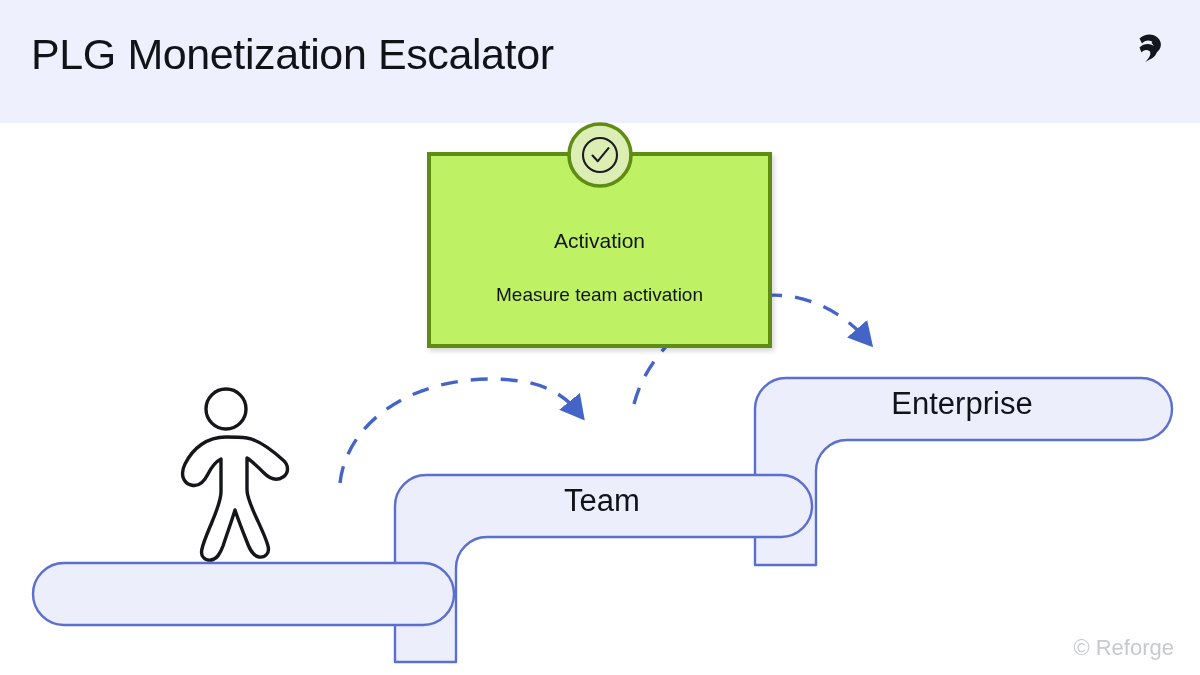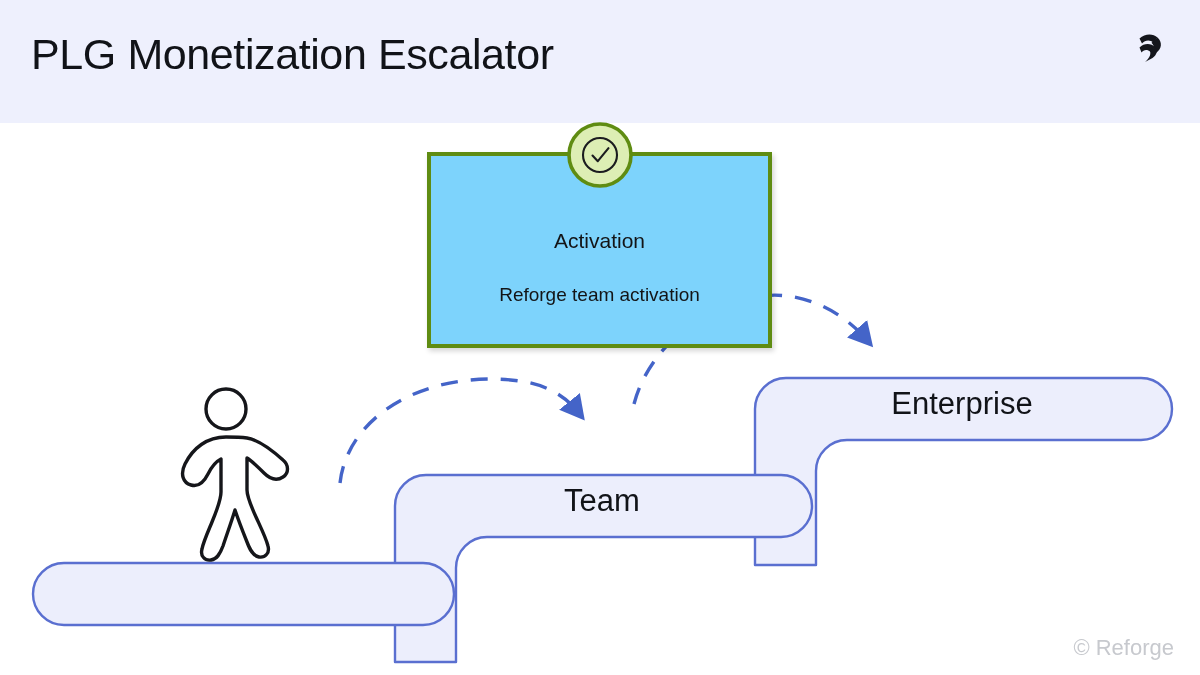--- a/index.html
+++ b/index.html
@@ -77,21 +77,21 @@
   #label-enterprise { left: 752px; top: 386px; width: 420px; }
 
   
   #callout-box {
     position: absolute;
     left: 427px;
     top: 152px;
     width: 345px;
     height: 196px;
     box-sizing: border-box;
-    background: #7dd3fc;
+    background: #bef264;
     border: 4px solid #5f8c12;
     box-shadow: 2px 3px 5px rgba(0,0,0,0.17);
   }
   #callout-title {
     position: absolute;
     left: 0;
     top: 73px;
     width: 100%;
     text-align: center;
     font-size: 21px;
@@ -212,21 +212,21 @@
                  C76,79 82,85 88,91
                  C94,97 101,99 107,95
                  C113,91 113,83 107,78
                  C97,69 84,58 71,56
                  C64,55 56,55 50,55 Z" fill="none" stroke="#15161a" stroke-width="3.4" stroke-linejoin="round"></path>
       </svg>
     </div>
 
     <div id="callout-box">
       <div id="callout-title">Activation</div>
-      <div id="callout-subtitle">Reforge team activation</div>
+      <div id="callout-subtitle">Measure team activation</div>
     </div>
 
     <div id="check-badge">
       <svg width="70" height="70" viewBox="0 0 70 70" aria-hidden="true">
         <circle cx="35" cy="35" r="31" fill="#ddeeb4" stroke="#5f8c12" stroke-width="3.6"></circle>
         <circle cx="35" cy="35" r="17" fill="none" stroke="#1b1c1f" stroke-width="2.1"></circle>
         <path d="M27.5,35.5 L32.8,41.2 L43.5,28.2" fill="none" stroke="#1b1c1f" stroke-width="2.1" stroke-linecap="round" stroke-linejoin="round"></path>
       </svg>
     </div>
 

